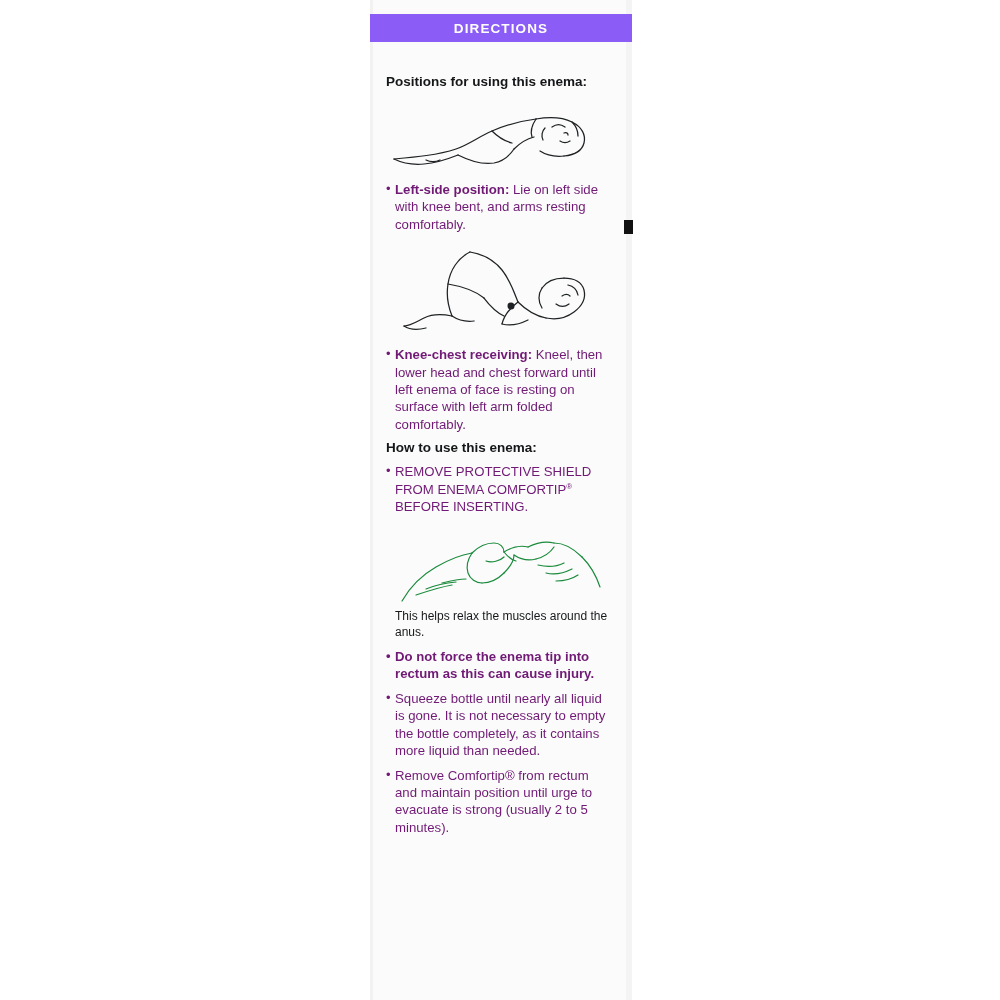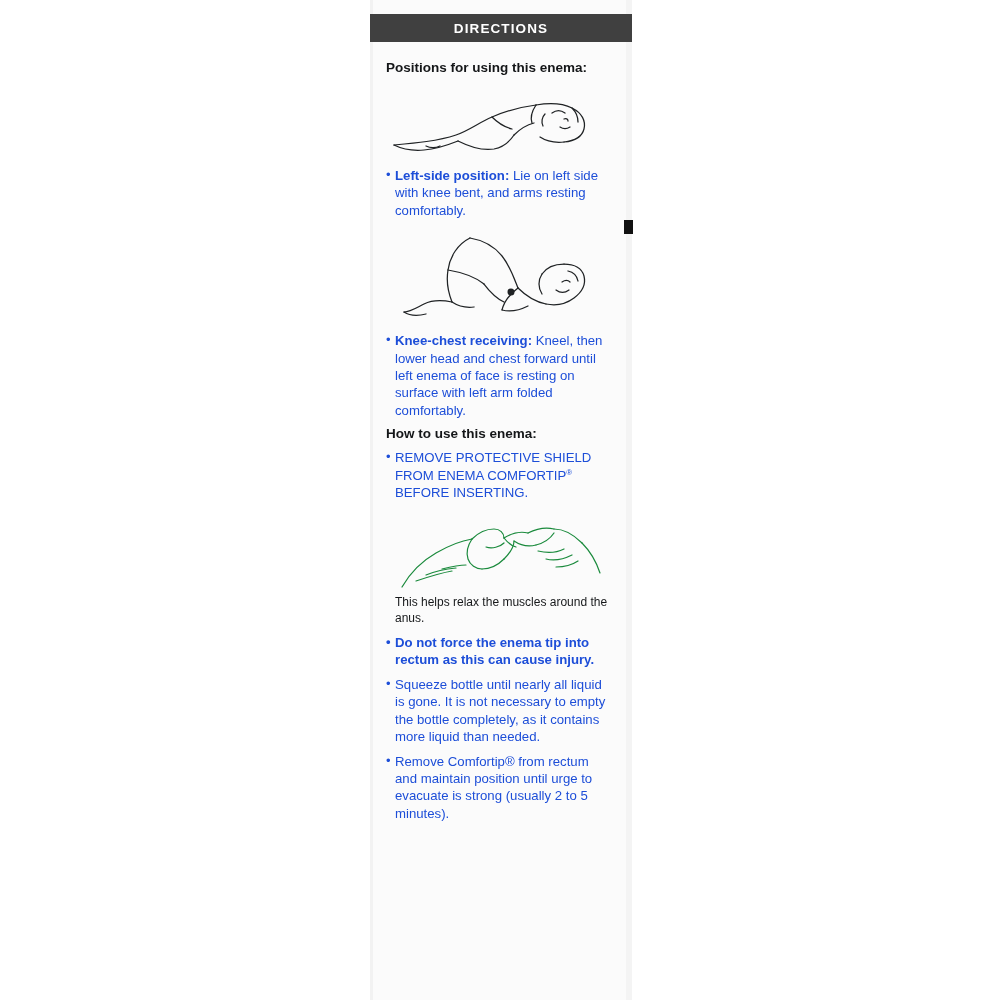--- a/index.html
+++ b/index.html
@@ -51,34 +51,34 @@
     height: 14px;
     background: #111111;
   }
 
   .header-bar {
     position: absolute;
     left: 370px;
     top: 14px;
     width: 262px;
     height: 28px;
-    background: #404040;
+    background: #8b5cf6;
     color: #ffffff;
     font-size: 13.5px;
     font-weight: bold;
     letter-spacing: 1.1px;
     display: flex;
     align-items: center;
     justify-content: center;
   }
 
   .content {
     position: absolute;
     left: 386px;
-    top: 54px;
+    top: 68px;
     width: 226px;
     color: #16181a;
   }
 
   .sec-title {
     font-size: 13.5px;
     font-weight: bold;
     color: #141618;
     margin: 6px 0 0 0;
     line-height: 1.25;
@@ -94,21 +94,21 @@
     list-style: none;
     margin: 6px 0 0 0;
     padding: 0;
   }
   ul.bullets li {
     position: relative;
     padding-left: 9px;
     font-size: 13.2px;
     line-height: 1.32;
     margin-bottom: 7px;
-    color: #1d4ed8;
+    color: #701a75;
   }
   ul.bullets li:before {
     content: "\2022";
     position: absolute;
     left: 0;
     top: -1px;
     font-size: 13px;
     line-height: 1.32;
   }
   .lbl { font-weight: bold; }

